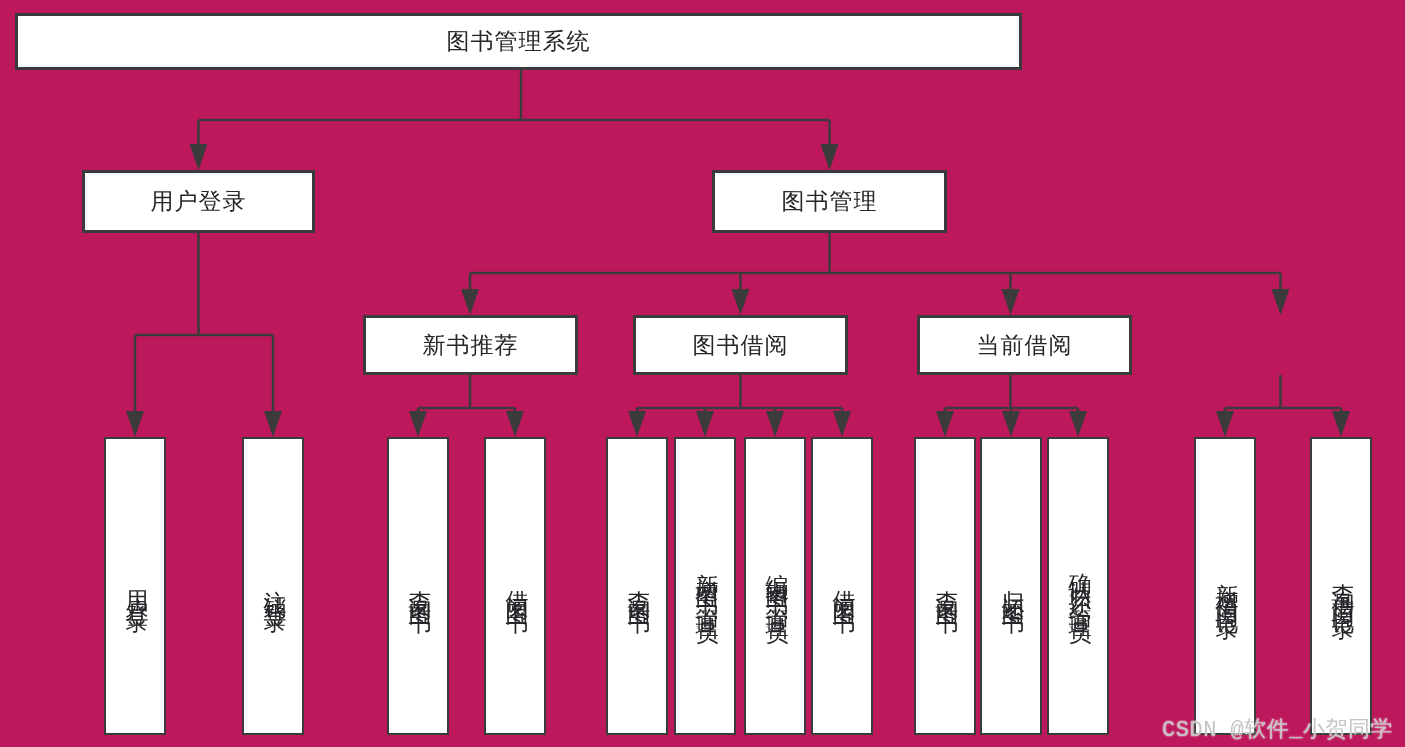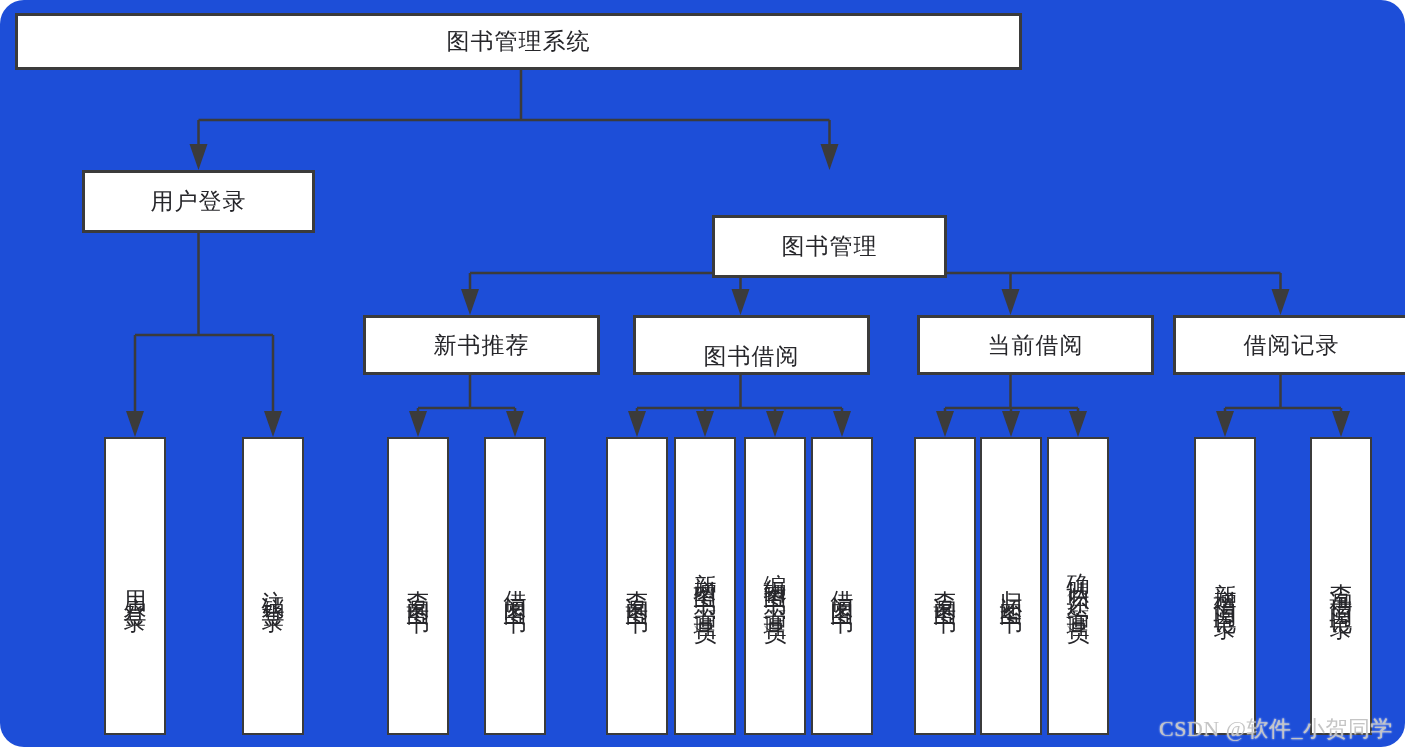--- a/index.html
+++ b/index.html
@@ -1,22 +1,21 @@
 <!DOCTYPE html>
 <html><head>
 <meta charset="utf-8">
 <style>
   html,body{margin:0;padding:0;background:#ffffff;}
   .canvas{
     position:relative;
     width:1405px;height:747px;
-    background:#1d4ed8;
-    font-family:Liberation Serif, serif;
+    background:#be185d;
+    font-family:Liberation Mono, monospace;
     overflow:hidden;
-    border-radius:24px;
   }
   .connector-layer{position:absolute;left:0;top:0;width:1405px;height:747px;pointer-events:none;}
   .box{
     position:absolute;
     box-sizing:border-box;
     background:#ffffff;
     border:3px solid #3b3b3b;
     display:flex;align-items:center;justify-content:center;
     color:#26262a;
     font-size:23px;
@@ -31,24 +30,24 @@
     -webkit-text-orientation:upright;
     letter-spacing:7px;
     font-size:23px;
     line-height:1;
     white-space:nowrap;
   }
   
   .n-root{left:15px;top:13px;width:1007px;height:57px;}
   
   .n-l2a{left:82px;top:170px;width:233px;height:63px;}
-  .n-l2b{left:712px;top:170px;width:235px;height:63px;margin-top:45px;}
+  .n-l2b{left:712px;top:170px;width:235px;height:63px;}
   
-  .n-l3{top:315px;height:60px;width:237px;}
-  .n-l3a{left:363px;} .n-l3b{left:633px;align-items:flex-end;} .n-l3c{left:917px;} .n-l3d{left:1173px;}
+  .n-l3{top:315px;height:60px;width:215px;}
+  .n-l3a{left:363px;} .n-l3b{left:633px;} .n-l3c{left:917px;} .n-l3d{left:1173px;}
   
   .leaf{top:437px;height:298px;width:62px;}
   .lf0{left:104px;} .lf1{left:242px;}
   .lf2{left:387px;} .lf3{left:484px;}
   .lf4{left:606px;} .lf5{left:674px;} .lf6{left:744px;} .lf7{left:811px;}
   .lf8{left:914px;} .lf9{left:980px;} .lf10{left:1047px;}
   .lf11{left:1194px;} .lf12{left:1310px;}
   .watermark{
     position:absolute;
     right:12px;bottom:3px;
@@ -108,23 +107,20 @@
 
   <div class="box n-l3 n-l3a">
     <span>新书推荐</span>
   </div>
   <div class="box n-l3 n-l3b">
     <span>图书借阅</span>
   </div>
   <div class="box n-l3 n-l3c">
     <span>当前借阅</span>
   </div>
-  <div class="box n-l3 n-l3d">
-    <span>借阅记录</span>
-  </div>
 
   <div class="box leaf lf0">
     <span class="vtext">用户登录</span>
   </div>
   <div class="box leaf lf1">
     <span class="vtext">注销登录</span>
   </div>
   <div class="box leaf lf2">
     <span class="vtext">查询图书</span>
   </div>

